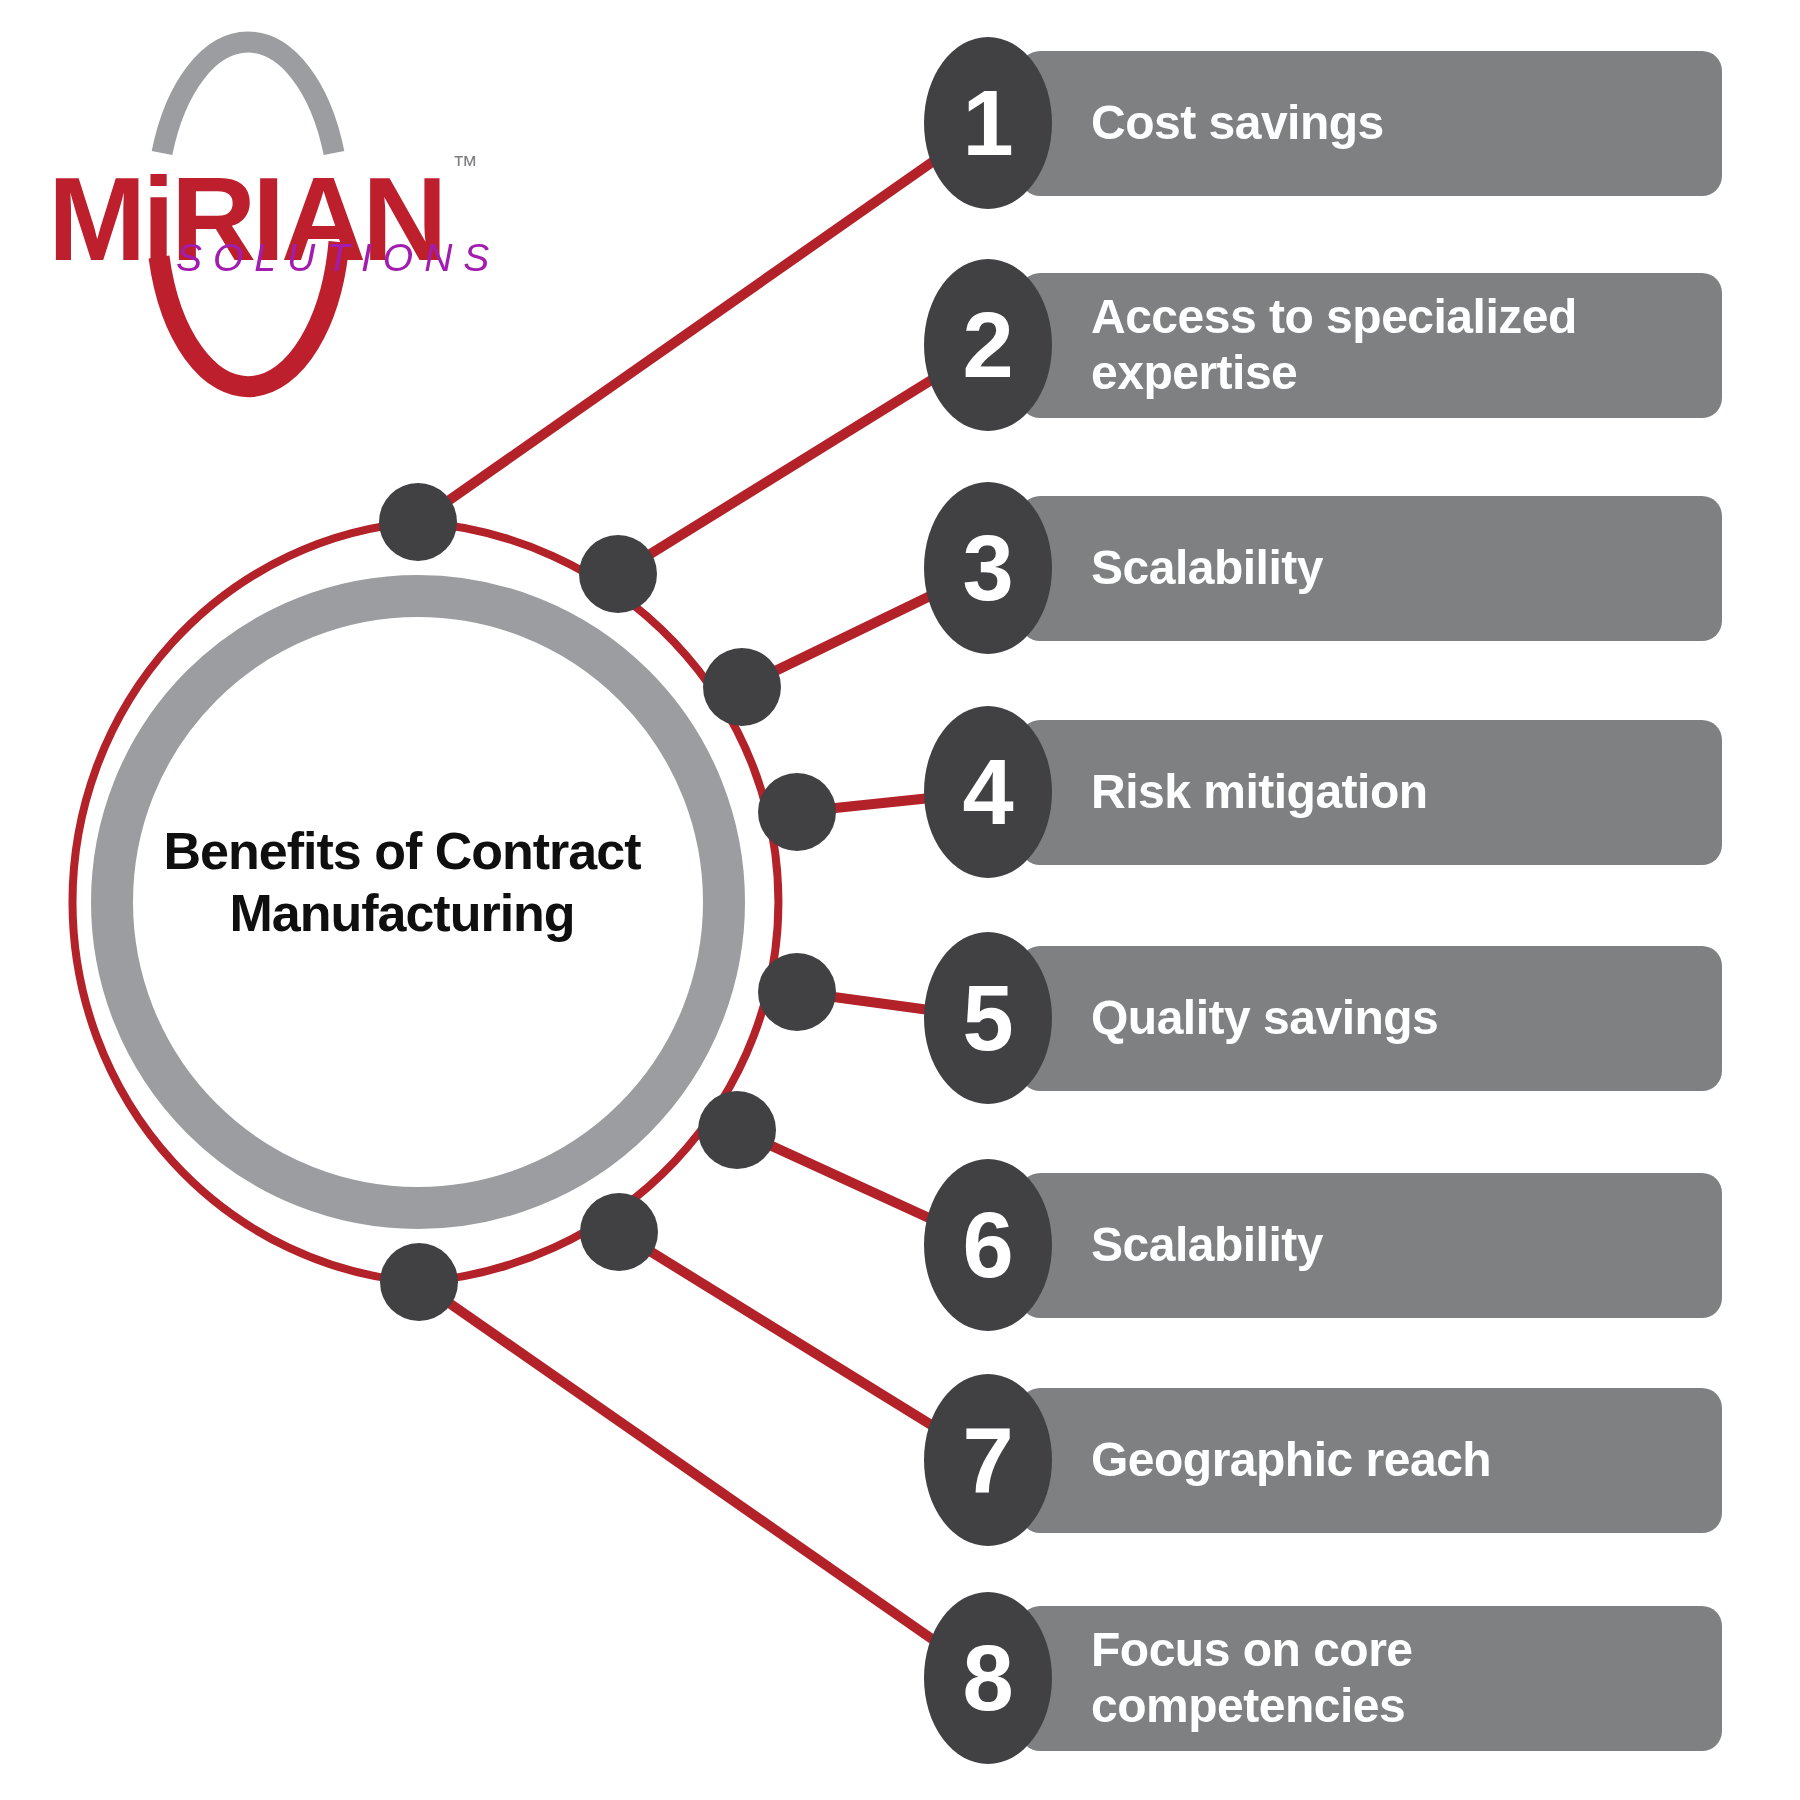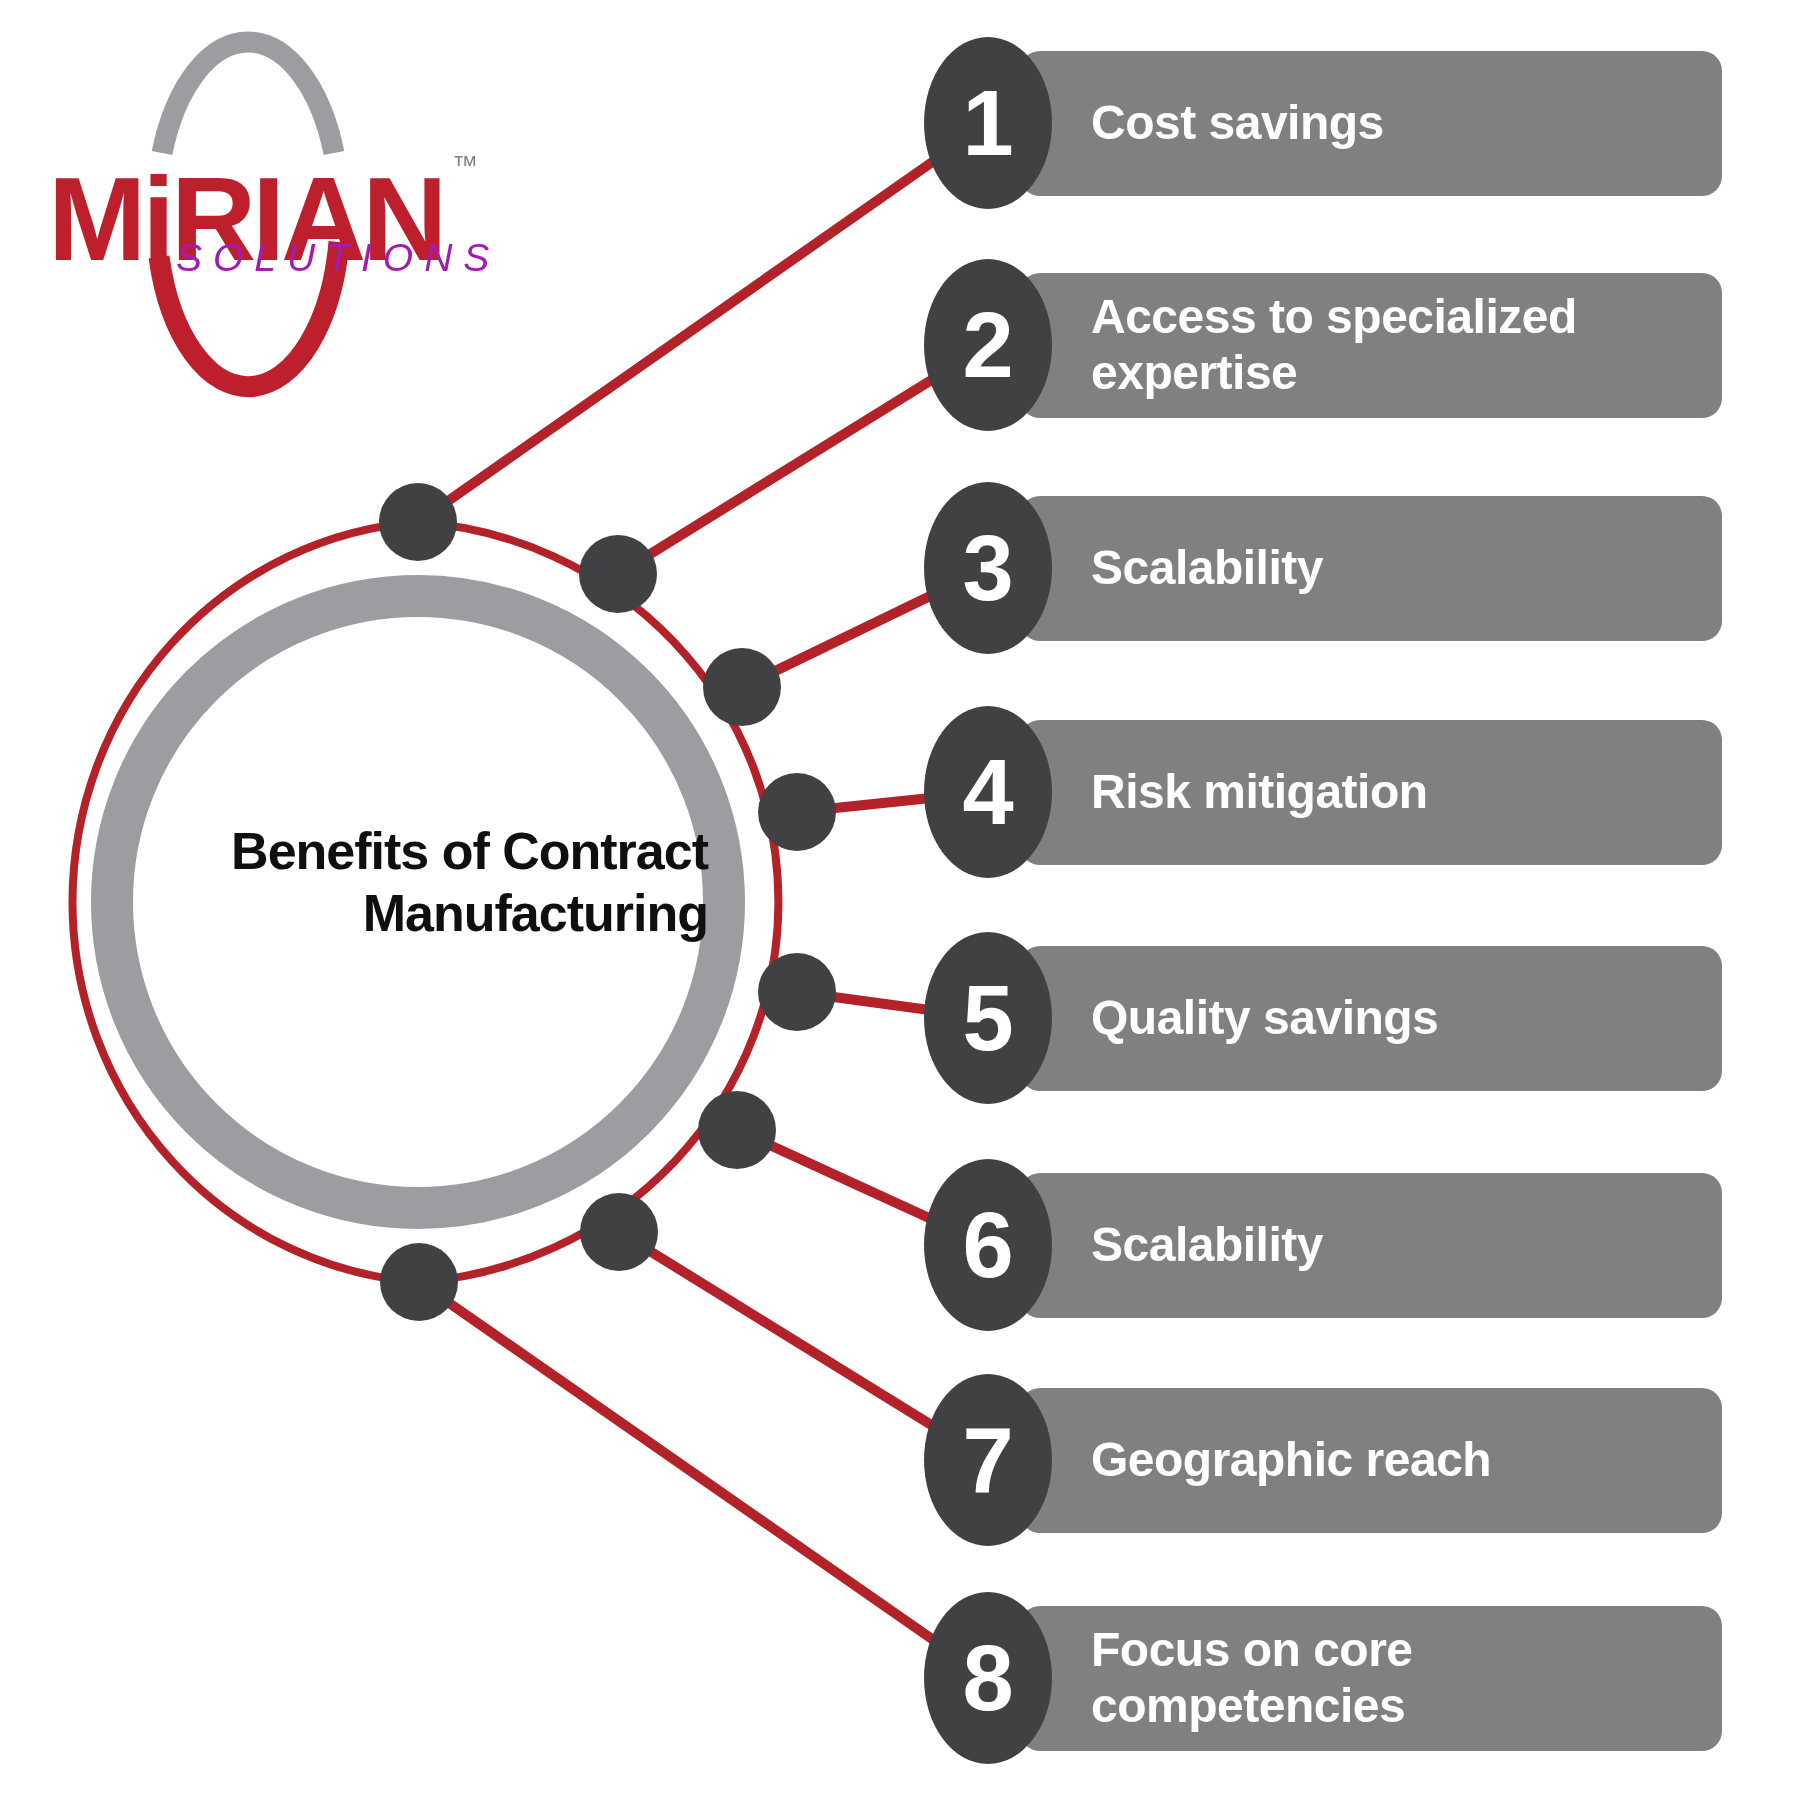--- a/index.html
+++ b/index.html
@@ -22,22 +22,22 @@
   .brand-tm{
     position:absolute;left:452px;top:152px;z-index:3;
     font-size:26px;color:#808184;line-height:1;
   }
   .brand-sub{
     position:absolute;left:176px;top:238px;z-index:3;
     font-size:39px;letter-spacing:11px;color:#a21caf;line-height:1;font-style:italic;
   }
   
   .center-title{
-    position:absolute;left:108px;top:820px;width:600px;z-index:3;
-    text-align:right;font-size:52px;font-weight:bold;color:#0f0f10;
+    position:absolute;left:102px;top:820px;width:600px;z-index:3;
+    text-align:center;font-size:52px;font-weight:bold;color:#0f0f10;
     line-height:1.2;letter-spacing:-1px;white-space:pre-line;
   }
   
   .row{position:absolute;left:0;top:0;width:1800px;height:0;z-index:2;}
   .bar{
     position:absolute;left:1020px;top:calc(var(--cy) - 72px);
     width:702px;height:145px;background:#7f8082;border-radius:20px;
   }
   .label{
     position:absolute;left:1078px;top:var(--cy);transform:translateY(-50%);

